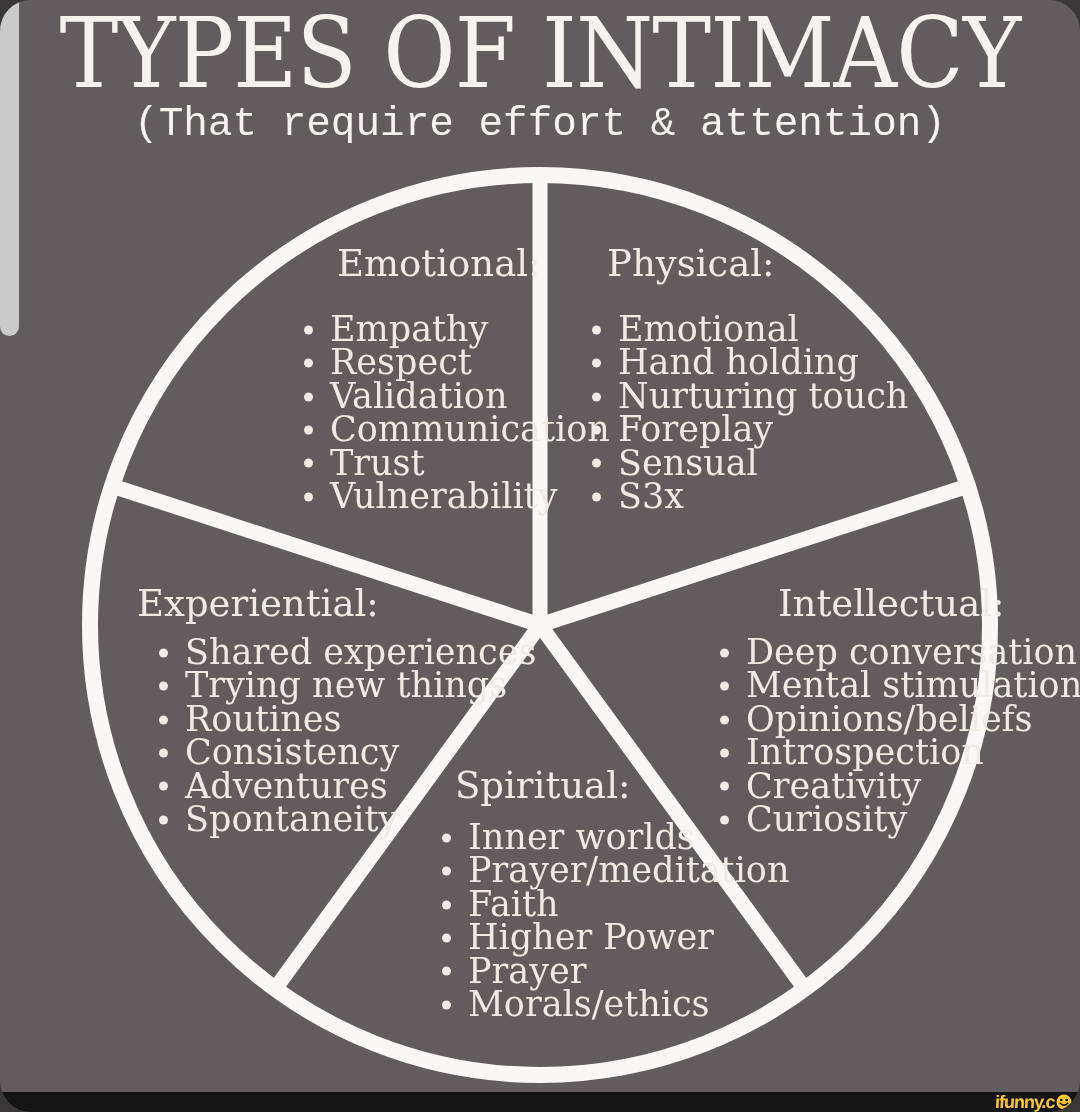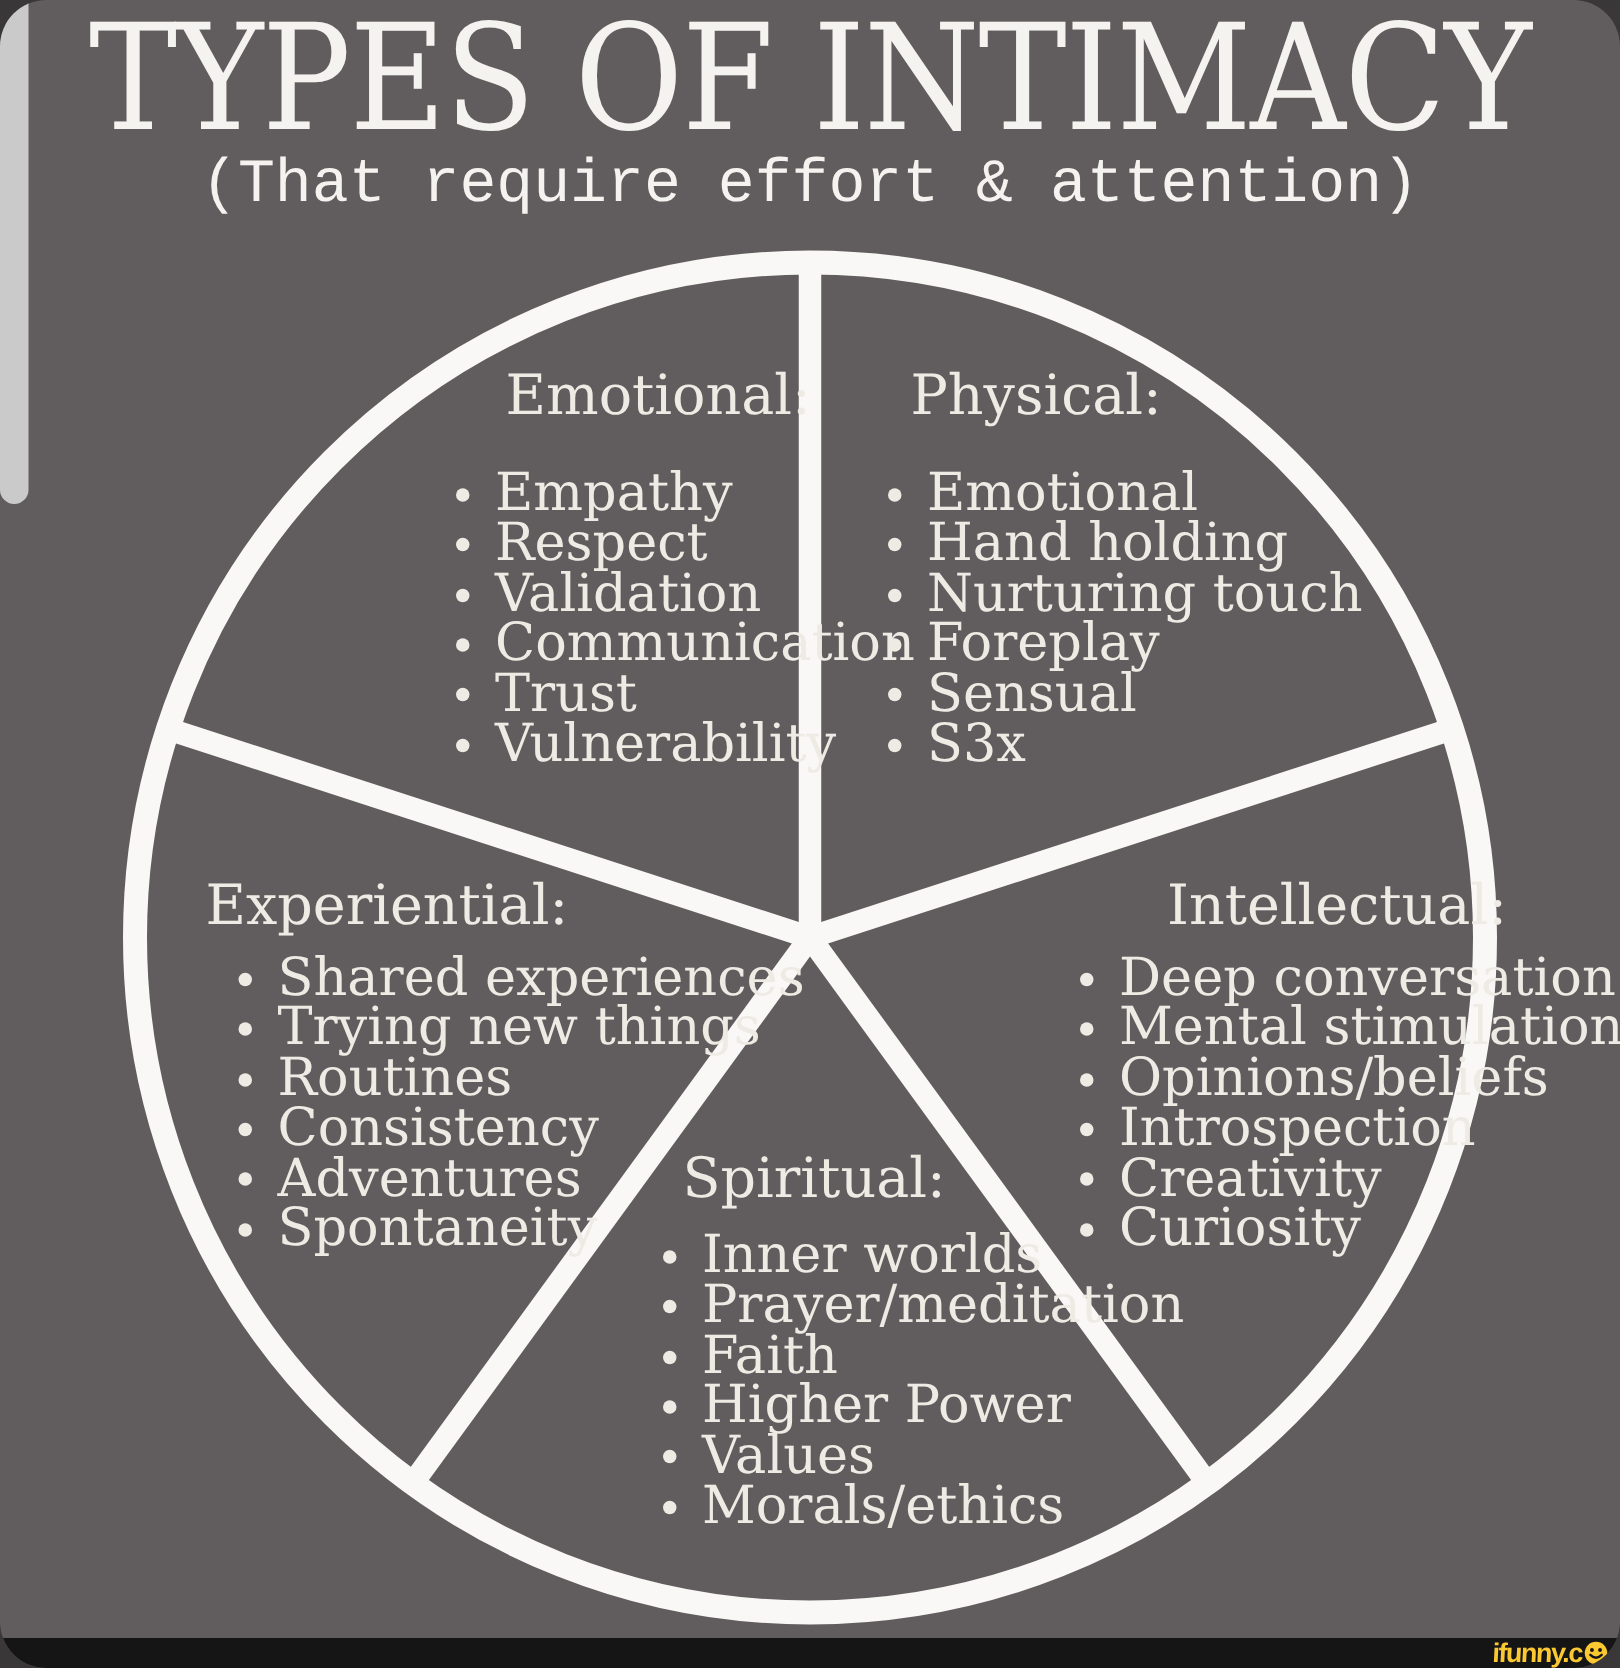--- a/index.html
+++ b/index.html
@@ -169,21 +169,21 @@
     </ul>
   </div>
 
   <div class="sec">
     <h2 class="h-spiritual">Spiritual:</h2>
     <ul class="u-spiritual">
       <li>Inner worlds</li>
       <li>Prayer/meditation</li>
       <li>Faith</li>
       <li>Higher Power</li>
-      <li>Values</li>
+      <li>Prayer</li>
       <li>Morals/ethics</li>
     </ul>
   </div>
 
   <div class="watermark-bar">
     <span class="watermark-text">ifunny.c</span>
     <svg class="smiley" width="16" height="16" viewBox="0 0 16 16">
       <circle cx="8" cy="8" r="7.5" fill="#fcc832"></circle>
       <circle cx="5.3" cy="6" r="1.3" fill="#151515"></circle>
       <circle cx="10.7" cy="6" r="1.3" fill="#151515"></circle>

